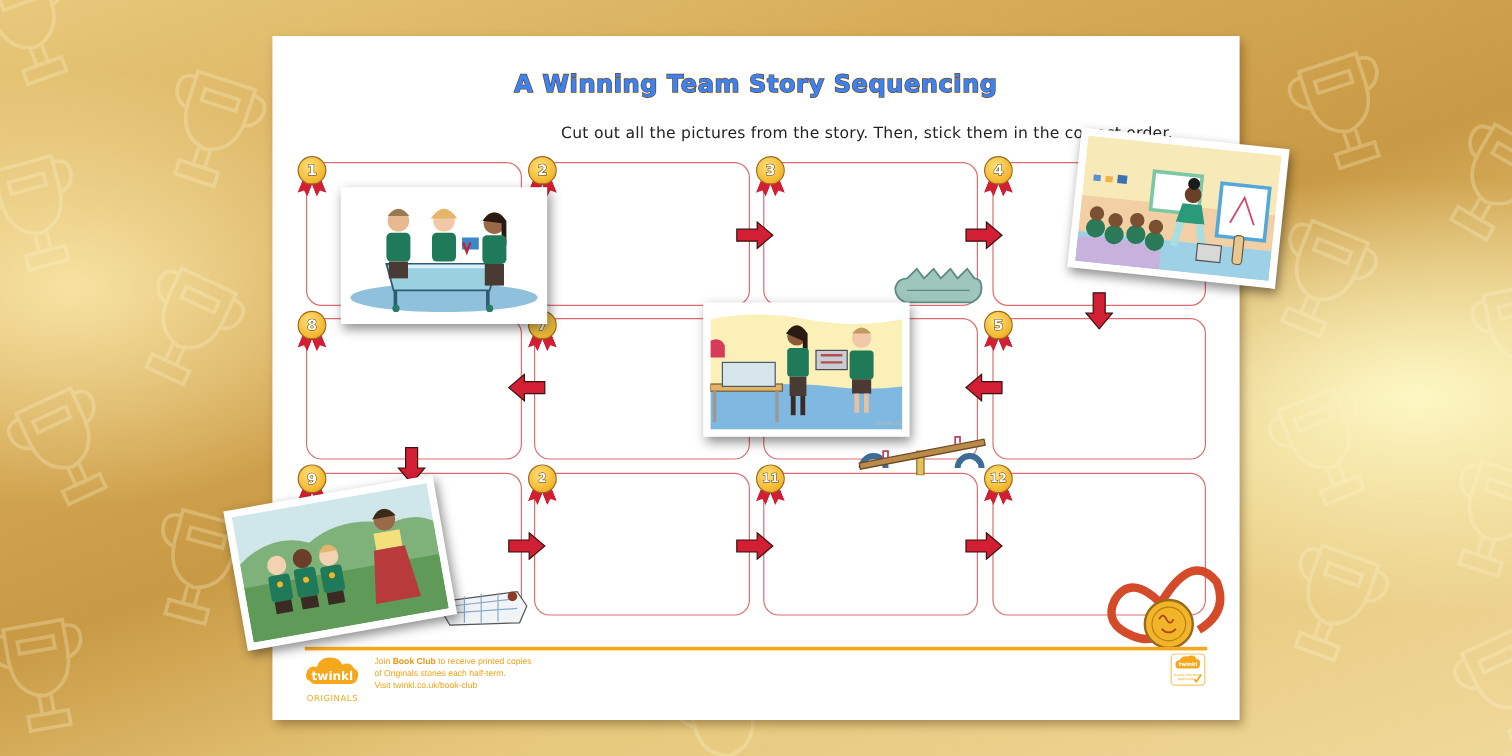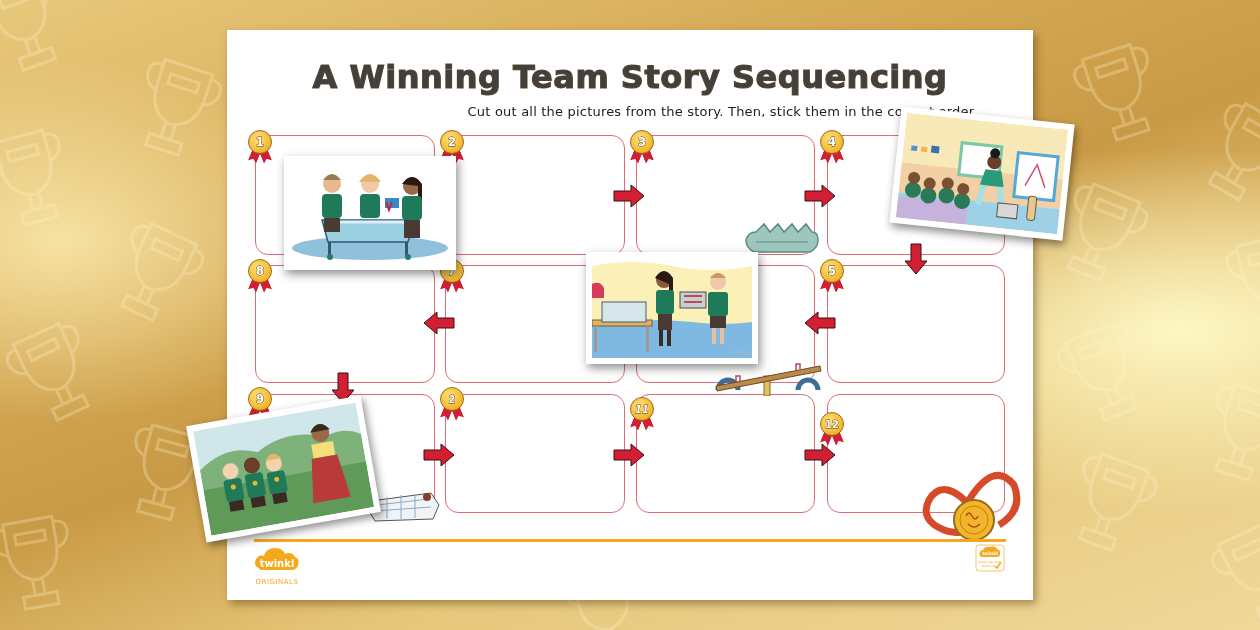--- a/index.html
+++ b/index.html
@@ -23,23 +23,23 @@
     width: 806px; height: 570px;
     background: #ffffff;
     box-shadow: 3px 4px 8px rgba(80,50,10,0.45);
   }
   .title {
     position: absolute;
     left: 0; right: 0; top: 28px;
     text-align: center;
     font-family: "DejaVu Sans", sans-serif;
     font-weight: bold;
-    font-size: 32px;
+    font-size: 20px;
     letter-spacing: 0.5px;
-    color: #404040;
+    color: #3b82f6;
     -webkit-text-stroke: 1.2px #6b4a20;
     paint-order: stroke fill;
   }
   .subtitle {
     position: absolute;
     left: 0; right: 0; top: 74px;
     text-align: center;
     font-family: "DejaVu Sans", sans-serif;
     font-size: 13px;
     color: #222;
@@ -353,26 +353,26 @@
   <div class="badge" style="left:20px;top:357px;">
       <span class="ribbon-l"></span>
       <span class="ribbon-r"></span>
       <span class="medal">9</span>
     </div>
   <div class="badge" style="left:212px;top:357px;">
       <span class="ribbon-l"></span>
       <span class="ribbon-r"></span>
       <span class="medal" style="font-size:10px">2</span>
     </div>
-  <div class="badge" style="left:402px;top:367px;font-style:italic;">
+  <div class="badge" style="left:402px;top:357px;">
       <span class="ribbon-l"></span>
       <span class="ribbon-r"></span>
       <span class="medal" style="font-size:10px">11</span>
     </div>
-  <div class="badge" style="left:592px;top:357px;margin-top:25px;">
+  <div class="badge" style="left:592px;top:357px;">
       <span class="ribbon-l"></span>
       <span class="ribbon-r"></span>
       <span class="medal" style="font-size:10px">12</span>
     </div>
 
   <svg class="arrow" style="left:386px;top:154px;" viewBox="0 0 32 24">
       <path d="M1 7 h17 v-6 l13 11 l-13 11 v-6 h-17z" fill="#d21f33" stroke="#3a1010" stroke-width="1"></path>
     </svg>
   <svg class="arrow" style="left:577px;top:154px;" viewBox="0 0 32 24">
       <path d="M1 7 h17 v-6 l13 11 l-13 11 v-6 h-17z" fill="#d21f33" stroke="#3a1010" stroke-width="1"></path>
@@ -398,20 +398,25 @@
   <svg class="arrow" style="left:577px;top:413px;" viewBox="0 0 32 24">
       <path d="M1 7 h17 v-6 l13 11 l-13 11 v-6 h-17z" fill="#d21f33" stroke="#3a1010" stroke-width="1"></path>
     </svg>
 
   <div class="footer-line"></div>
   <svg class="twinkl-logo" viewBox="0 0 48 44">
     <path d="M6 22 q-6 -2 -3 -9 q3 -5 8 -3 q2 -8 11 -8 q8 0 10 6 q7 -3 10 3 q5 2 3 8 q-1 5 -7 5 h-28 q-4 0 -4 -2z" fill="#f6a81c"></path>
     <text x="24" y="21" text-anchor="middle" font-family="DejaVu Sans, sans-serif" font-weight="bold" font-size="10" fill="#fff">twinkl</text>
     <text x="24" y="38" text-anchor="middle" font-family="DejaVu Sans, sans-serif" font-size="7" fill="#f6a81c" letter-spacing="0.5">ORIGINALS</text>
   </svg>
+  <div class="footer-text">
+    <div><span>Join </span><b>Book Club</b><span> to receive printed copies</span></div>
+    <div>of Originals stories each half-term.</div>
+    <div>Visit twinkl.co.uk/book-club</div>
+  </div>
   <svg class="qa-badge" viewBox="0 0 30 28">
     <rect x="1" y="1" width="28" height="26" rx="3" fill="#fff" stroke="#f6c56a" stroke-width="1"></rect>
     <path d="M5 12 q-2 -5 3 -6 q2 -4 7 -3 q5 -2 7 2 q4 1 3 5 q0 3 -3 3 h-14 q-3 0 -3 -1z" fill="#f6a81c"></path>
     <text x="15" y="11" text-anchor="middle" font-family="DejaVu Sans, sans-serif" font-weight="bold" font-size="4.5" fill="#fff">twinkl</text>
     <text x="14" y="19" text-anchor="middle" font-family="DejaVu Sans, sans-serif" font-size="2.6" fill="#f6a81c">Quality Standard</text>
     <text x="13" y="23" text-anchor="middle" font-family="DejaVu Sans, sans-serif" font-size="2.6" fill="#f6a81c">Approved</text>
     <path d="M20 22 l2 2 l4 -6" fill="none" stroke="#f6a81c" stroke-width="1.5"></path>
   </svg>
 </div>
 

